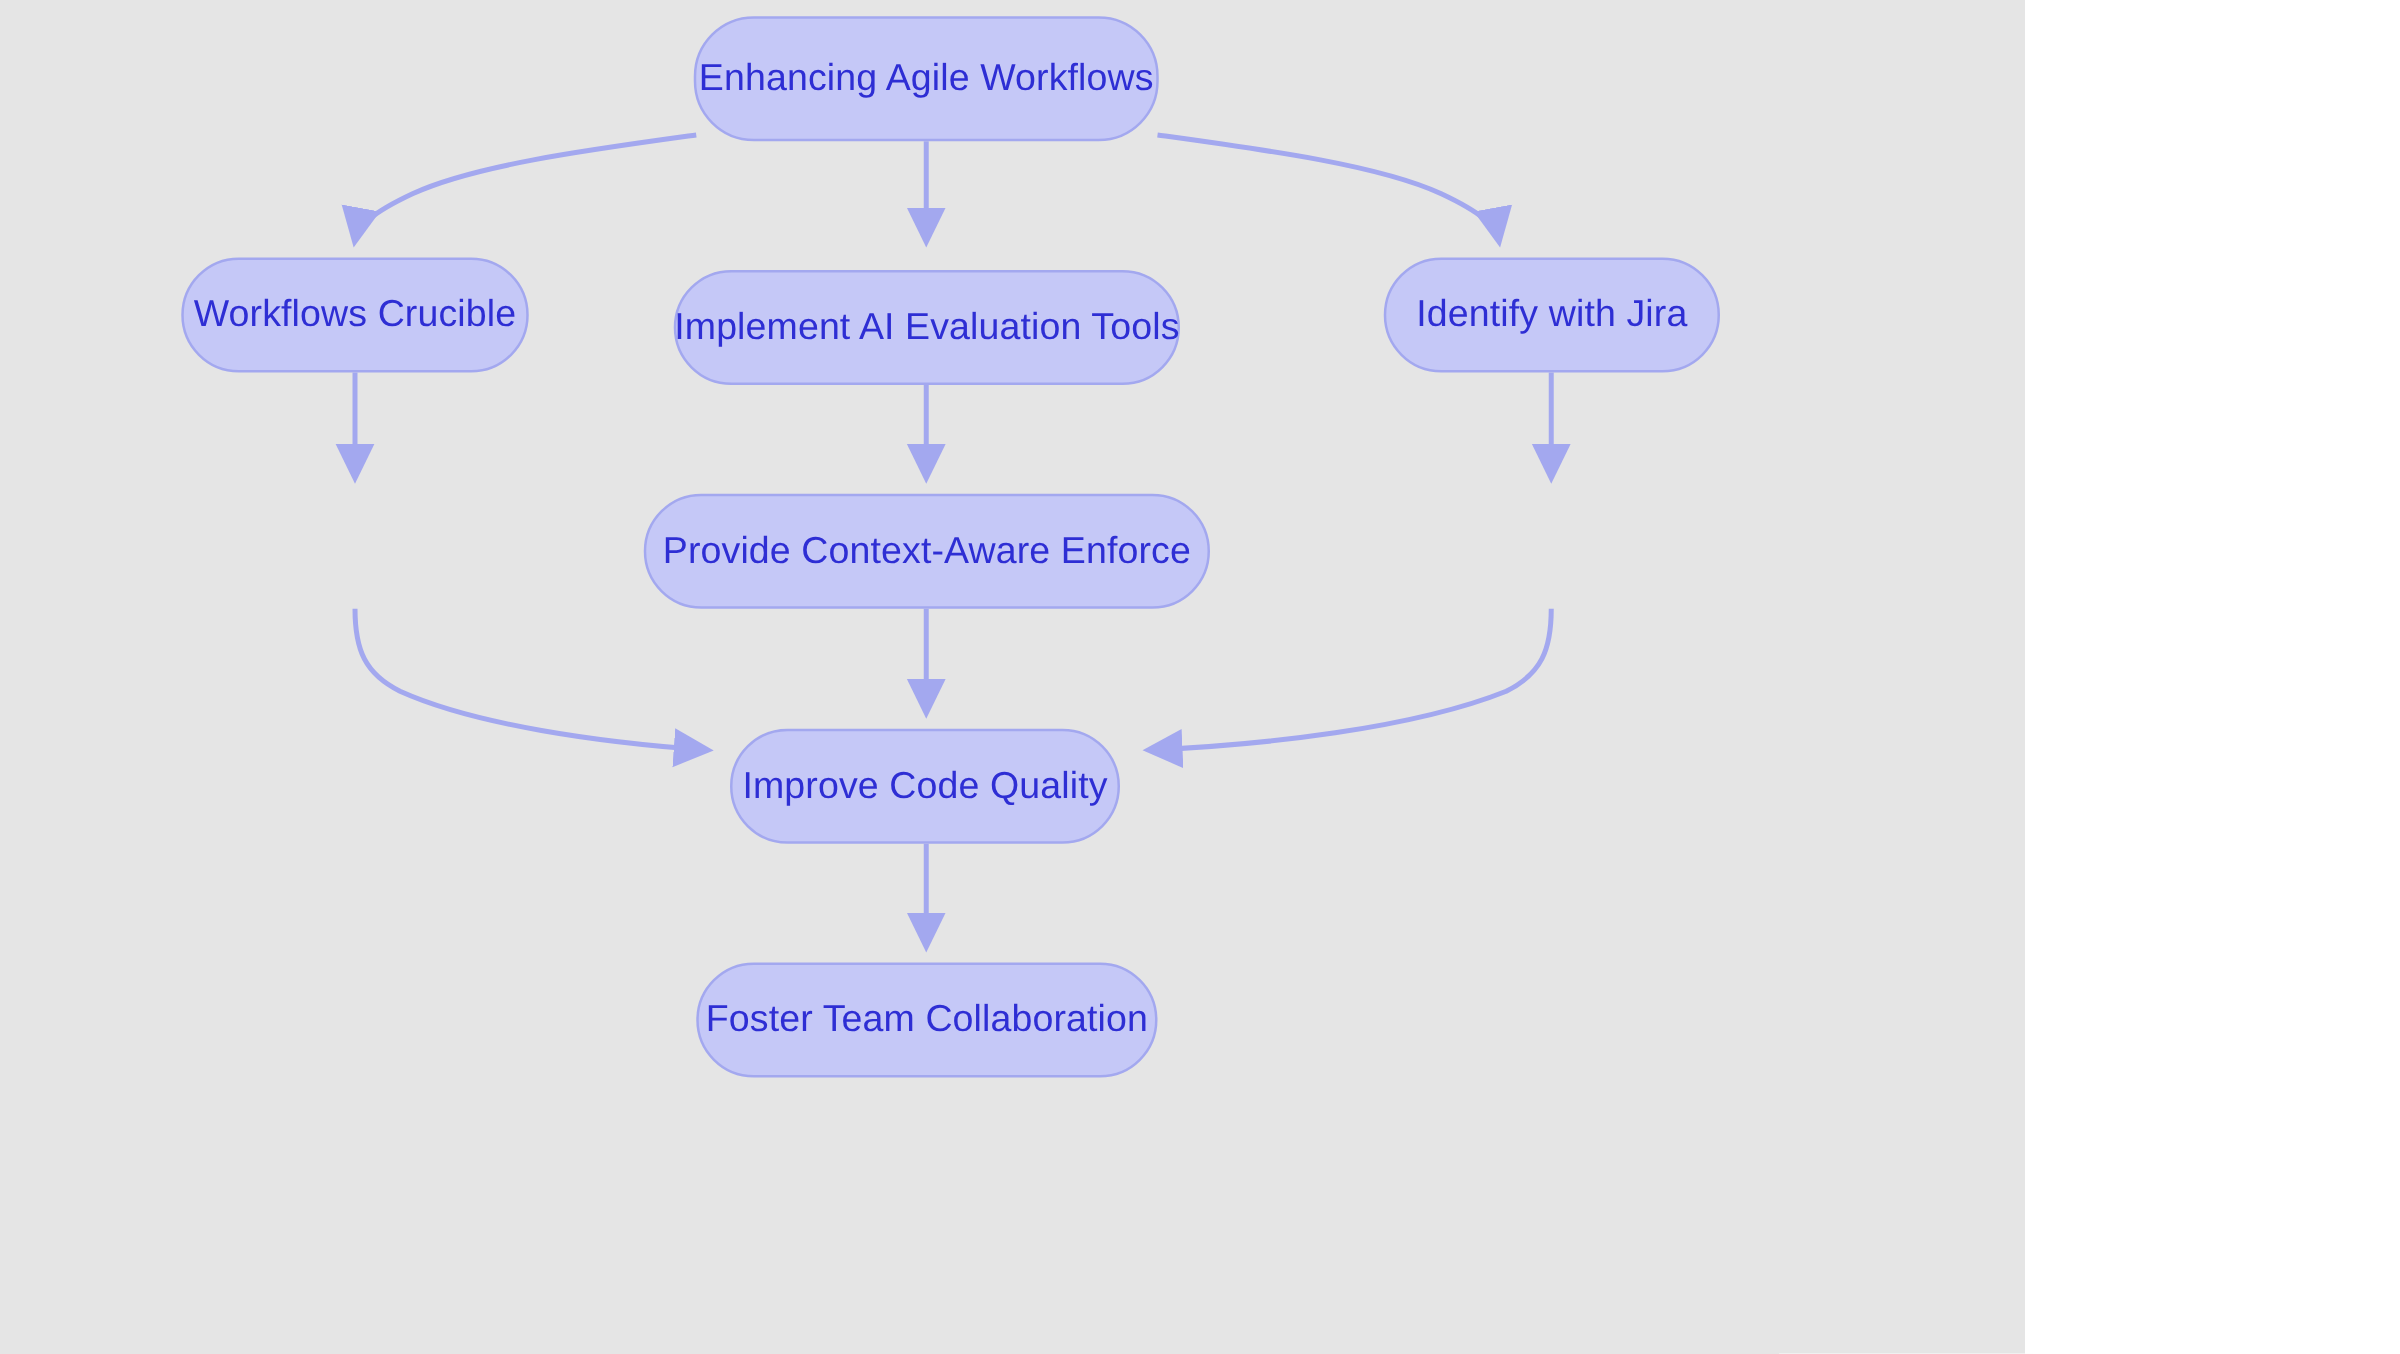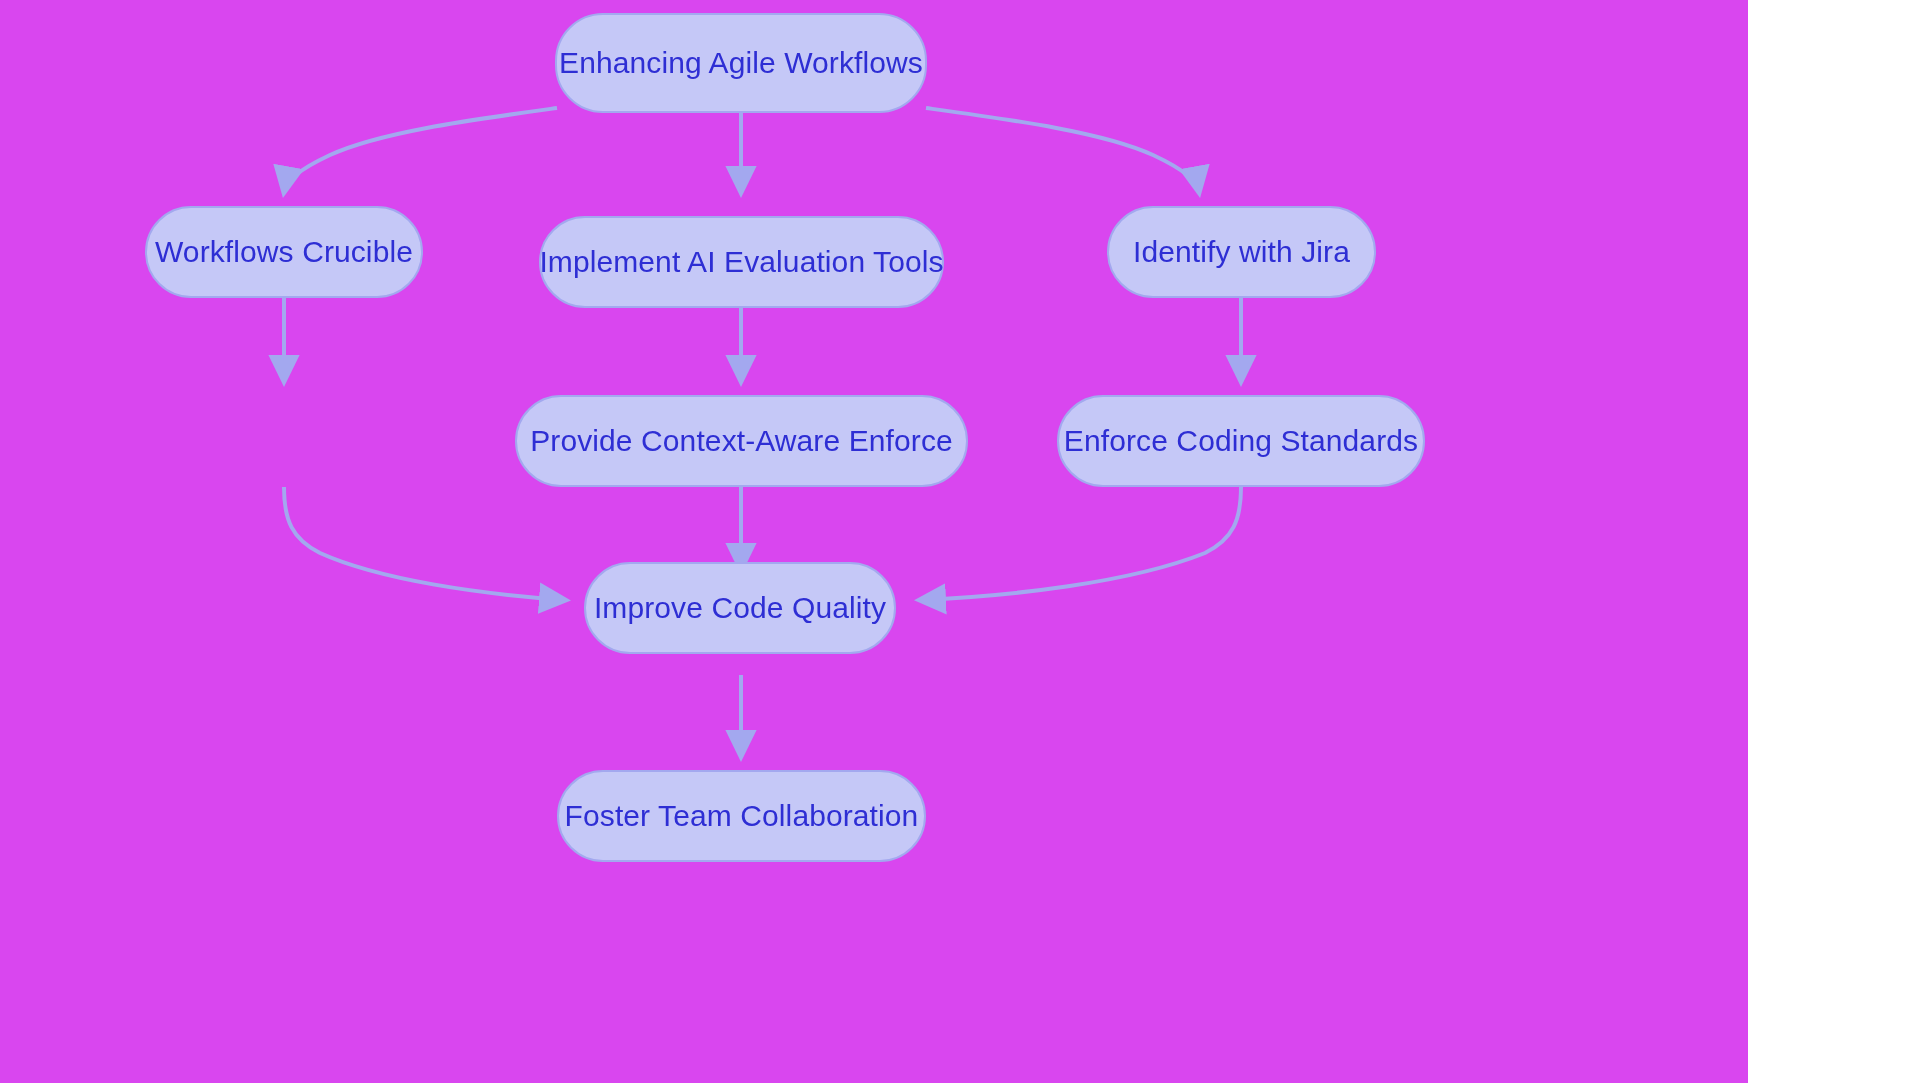--- a/index.html
+++ b/index.html
@@ -3,23 +3,23 @@
 <meta charset="utf-8">
 <title>Flowchart</title>
 <style>
   html, body {
     margin: 0;
     padding: 0;
     background: #ffffff;
   }
   #canvas-wrap {
     position: relative;
-    width: 1748px;
+    width: 1620px;
     height: 1083px;
-    background: #d946ef;
+    background: #e5e5e5;
     overflow: hidden;
     font-family: "Liberation Sans", "DejaVu Sans", sans-serif;
   }
   #edge-layer {
     position: absolute;
     left: 0;
     top: 0;
     width: 1920px;
     height: 1083px;
   }
@@ -91,25 +91,22 @@
 
   <div class="node" style="left:1107px; top:206px; width:269px; height:92px;">
     <span class="node-label">Identify with Jira</span>
   </div>
 
 
   <div class="node" style="left:515px; top:395px; width:453px; height:92px;">
     <span class="node-label">Provide Context-Aware Enforce</span>
   </div>
 
-  <div class="node" style="left:1057px; top:395px; width:368px; height:92px;">
-    <span class="node-label">Enforce Coding Standards</span>
-  </div>
 
-  <div class="node" style="left:584px; top:562px; width:312px; height:92px;">
+  <div class="node" style="left:584px; top:583px; width:312px; height:92px;">
     <span class="node-label">Improve Code Quality</span>
   </div>
 
   <div class="node" style="left:557px; top:770px; width:369px; height:92px;">
     <span class="node-label">Foster Team Collaboration</span>
   </div>
 
 </div>
 
 </body></html>

